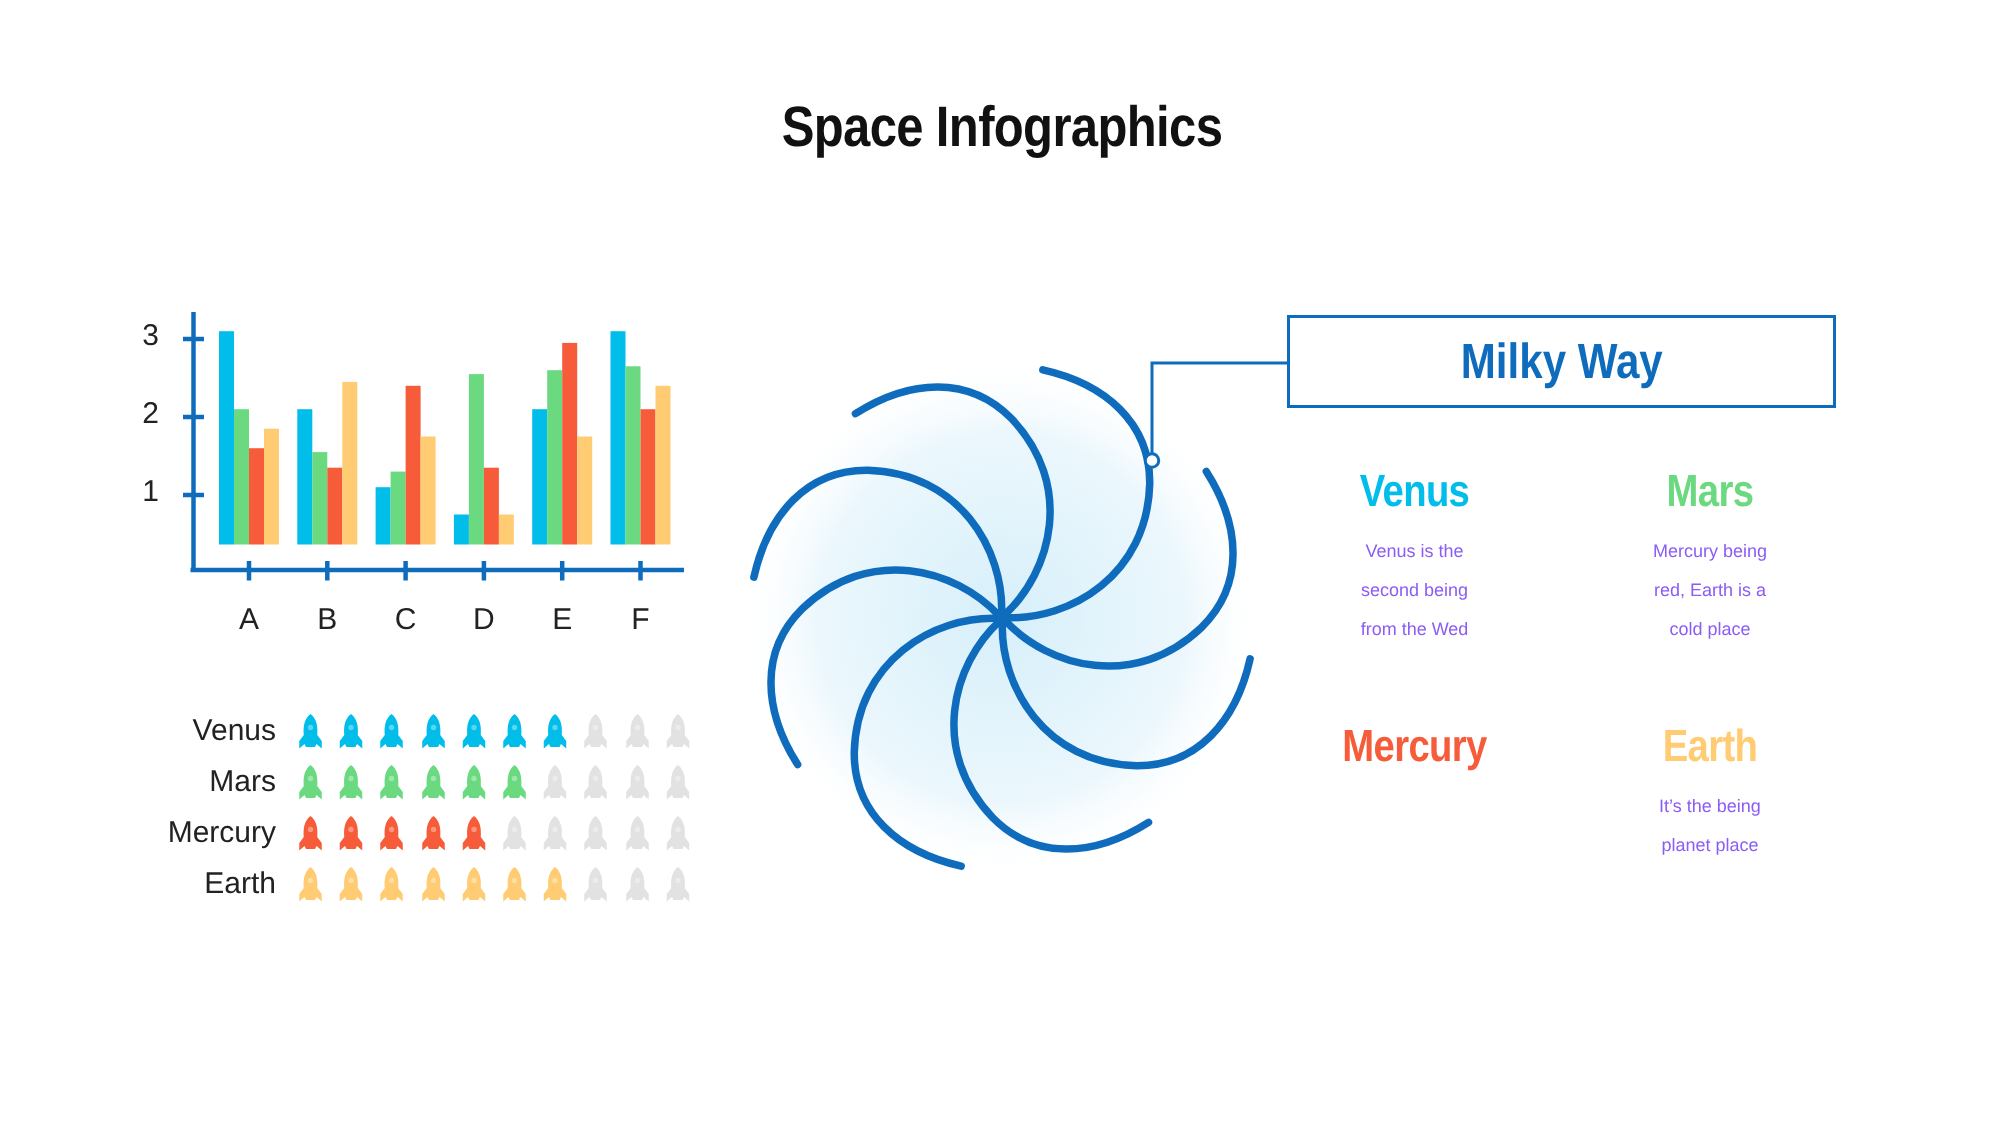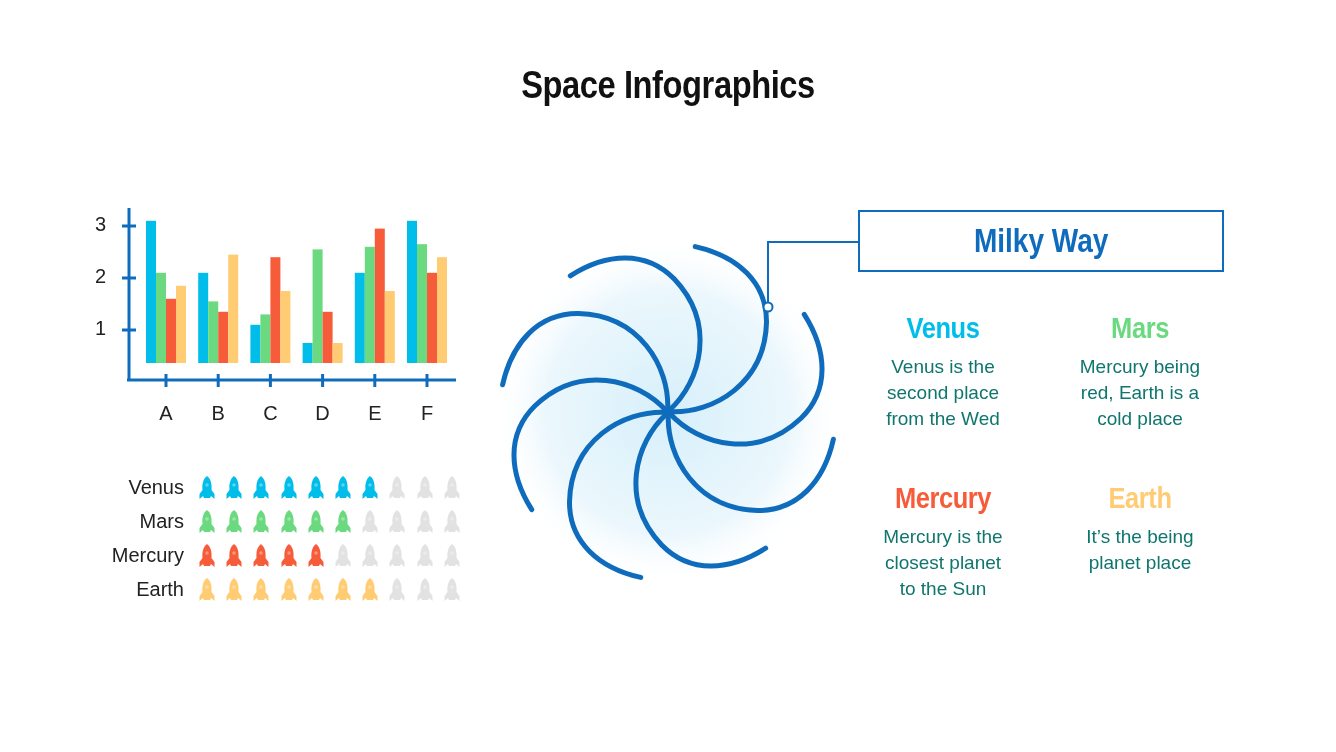--- a/index.html
+++ b/index.html
@@ -5,21 +5,21 @@
   html, body { margin:0; padding:0; }
   body { width:1336px; height:752px; background:#ffffff; position:relative; overflow:hidden; font-family:"Liberation Sans", sans-serif; }
   .title { position:absolute; left:0; width:1336px; top:64px; text-align:center; font-family:"Liberation Sans", sans-serif; font-weight:bold; font-size:38px; color:#111; transform:scaleX(0.86); letter-spacing:-0.5px; }
   .chart { position:absolute; left:0; top:0; }
   .ylab { position:absolute; font-size:20px; color:#222; width:20px; text-align:right; }
   .xlab { position:absolute; font-size:20px; color:#222; width:30px; text-align:center; }
   .picto-label { position:absolute; left:60px; width:124px; text-align:right; font-size:20px; color:#222; }
   .rocket { position:absolute; width:16px; height:24px; }
   .card { position:absolute; width:190px; text-align:center; }
   .card-title { font-weight:bold; font-size:30px; transform:scaleX(0.85); letter-spacing:-0.5px; line-height:36px; }
-  .card-text { font-size:19px; color:#0f766e; line-height:26px; margin-top:8px; }
+  .card-text { font-size:12px; color:#8b5cf6; line-height:26px; margin-top:8px; }
   .mw-box { position:absolute; left:858px; top:210px; width:366px; height:62px; border:2px solid #0f6cbd; box-sizing:border-box; display:flex; align-items:center; justify-content:center; }
   .mw-title { color:#0f6cbd; font-weight:bold; font-size:33px; transform:scaleX(0.85); }
 </style>
 </head>
 <body>
 
 <div class="title">Space Infographics</div>
 
 <div id="bar-chart">
   <svg class="chart" width="480" height="440">
@@ -271,39 +271,34 @@
 
 <div class="mw-box">
   <span class="mw-title">Milky Way</span>
 </div>
 
 <div id="cards">
     <div class="card" style="left: 848px; top: 310px;">
       <div class="card-title" style="color: rgb(0, 189, 234);">Venus</div>
       <div class="card-text">
         <div>Venus is the</div>
-        <div>second place</div>
+        <div>second being</div>
         <div>from the Wed</div>
       </div>
     </div>
     <div class="card" style="left: 1045px; top: 310px;">
       <div class="card-title" style="color: rgb(106, 217, 127);">Mars</div>
       <div class="card-text">
         <div>Mercury being</div>
         <div>red, Earth is a</div>
         <div>cold place</div>
       </div>
     </div>
     <div class="card" style="left: 848px; top: 480px;">
       <div class="card-title" style="color: rgb(247, 92, 58);">Mercury</div>
-      <div class="card-text">
-        <div>Mercury is the</div>
-        <div>closest planet</div>
-        <div>to the Sun</div>
-      </div>
     </div>
     <div class="card" style="left: 1045px; top: 480px;">
       <div class="card-title" style="color: rgb(255, 204, 116);">Earth</div>
       <div class="card-text">
         <div>It’s the being</div>
         <div>planet place</div>
       </div>
     </div>
   </div>
 

